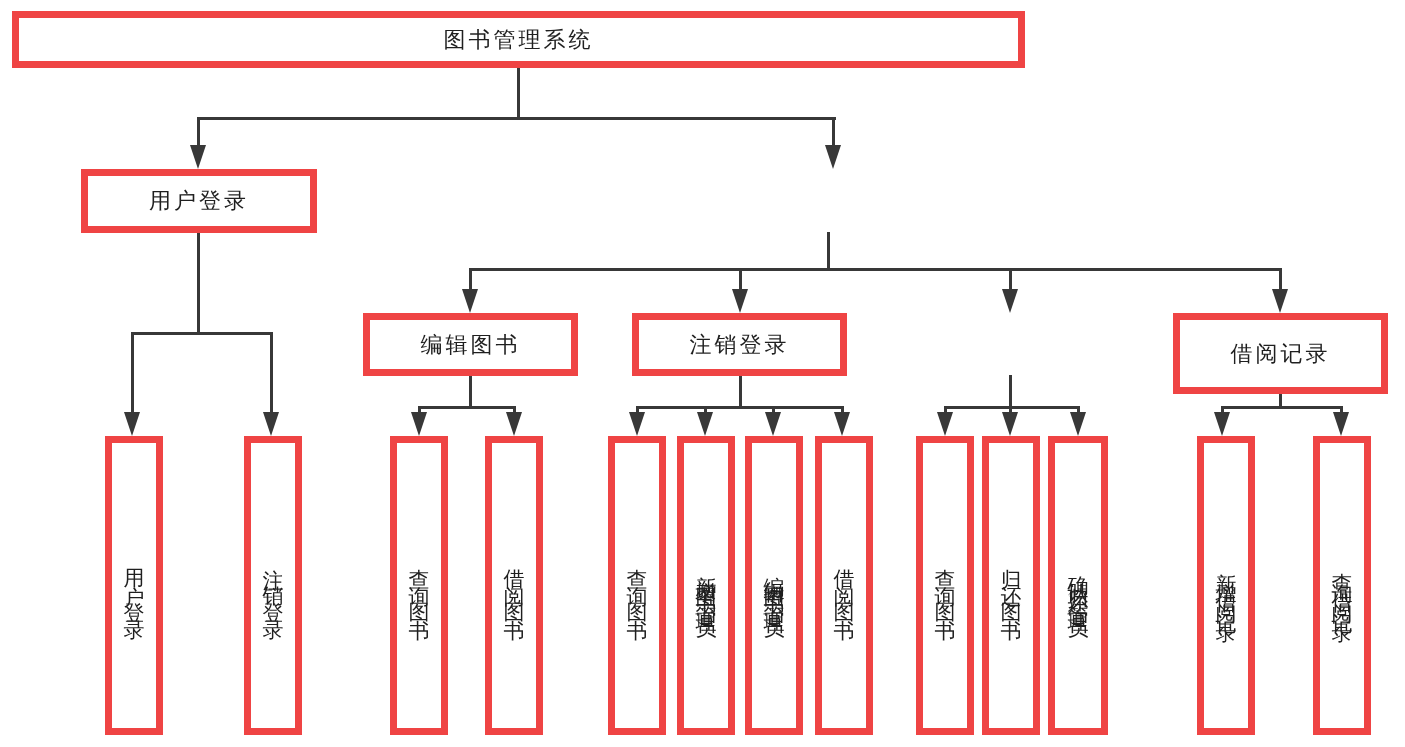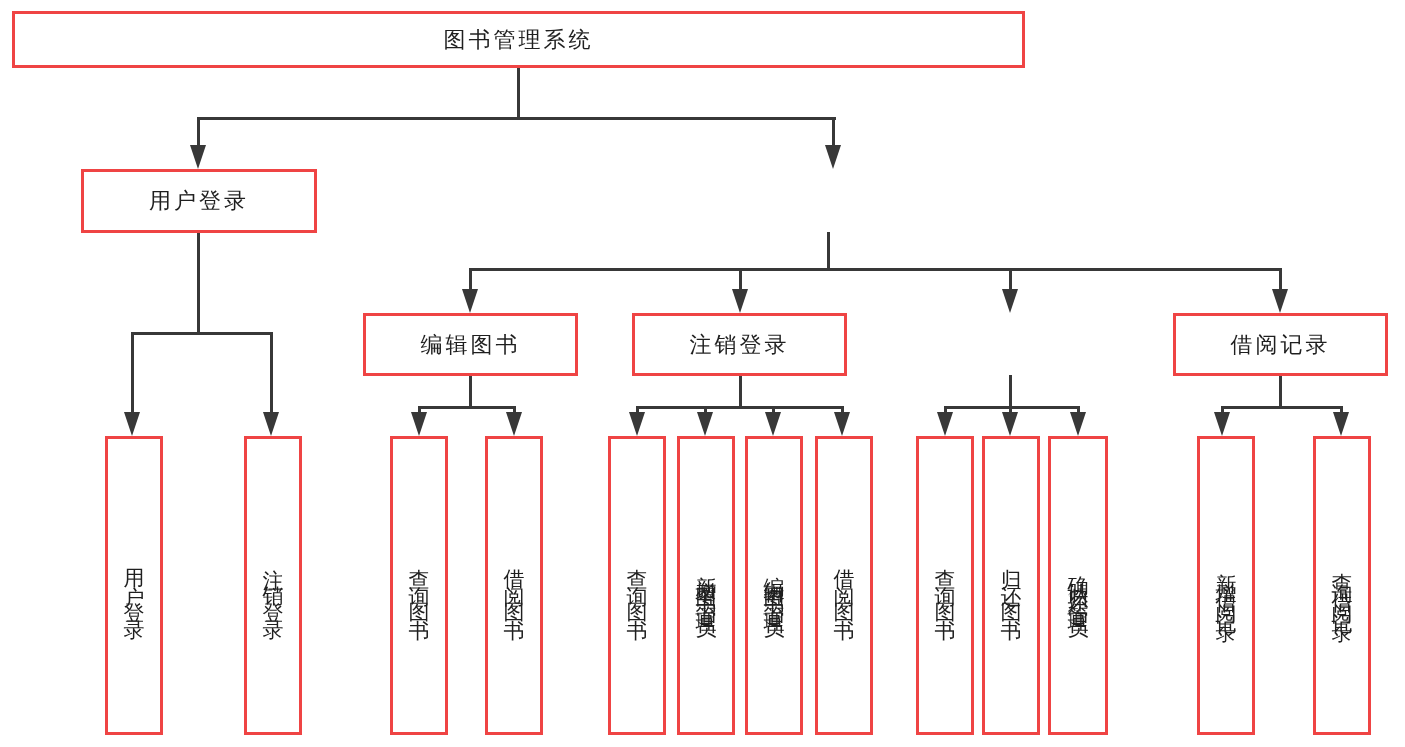--- a/index.html
+++ b/index.html
@@ -2,21 +2,21 @@
 <html><head>
 <meta charset="utf-8">
 <style>
   html,body{margin:0;padding:0;background:#ffffff;}
   .stage{
     position:relative;width:1405px;height:747px;background:#ffffff;
     font-family:"Liberation Sans","DejaVu Sans",sans-serif;overflow:hidden;
   }
   .node{
     position:absolute;box-sizing:border-box;background:#ffffff;
-    border:3px solid #ef4444;display:flex;align-items:center;justify-content:center;
+    border:7px solid #ef4444;display:flex;align-items:center;justify-content:center;
     font-size:22px;letter-spacing:3px;color:#1f1f1f;z-index:2;
   }
   .vnode span{
     writing-mode:vertical-rl;text-orientation:mixed;
     font-size:21px;display:block;
   }
   .sp-l span{letter-spacing:17px;}
   .sp-m span{letter-spacing:10px;}
   .sp-s span{letter-spacing:6px;}
   .line{position:absolute;background:#383838;z-index:1;}
@@ -101,21 +101,21 @@
   <div class="node" style="left:81px;top:169px;width:236px;height:64px">
     <span>用户登录</span>
   </div>
 
   <div class="node" style="left:363px;top:313px;width:215px;height:63px">
     <span>编辑图书</span>
   </div>
   <div class="node" style="left:632px;top:313px;width:215px;height:63px">
     <span>注销登录</span>
   </div>
-  <div class="node" style="left:1173px;top:313px;width:215px;height:63px">
+  <div class="node" style="left:1173px;top:313px;width:215px;height:81px">
     <span>借阅记录</span>
   </div>
 
   <div class="node vnode sp-l" style="left:105px;top:436px;width:58px;height:299px">
     <span>用户登录</span>
   </div>
   <div class="node vnode sp-l" style="left:244px;top:436px;width:58px;height:299px">
     <span>注销登录</span>
   </div>
 

